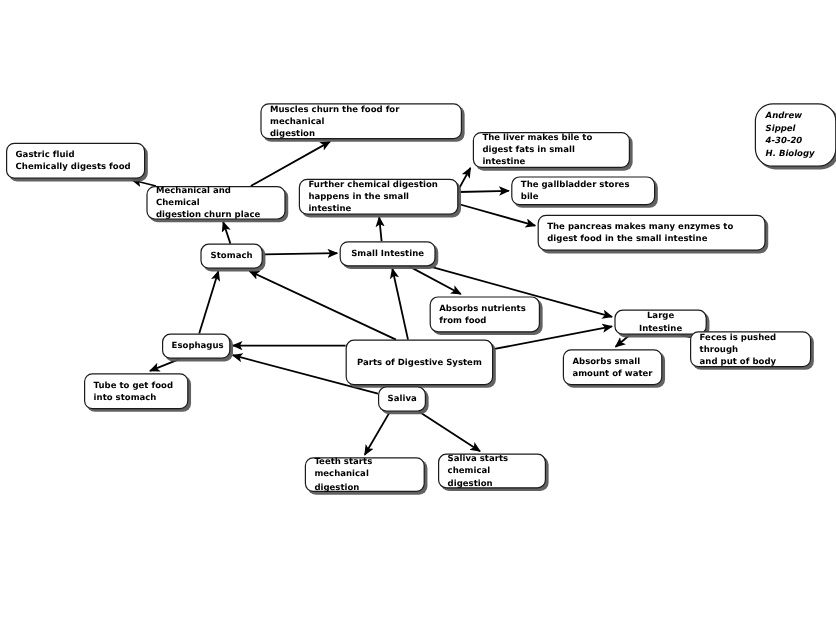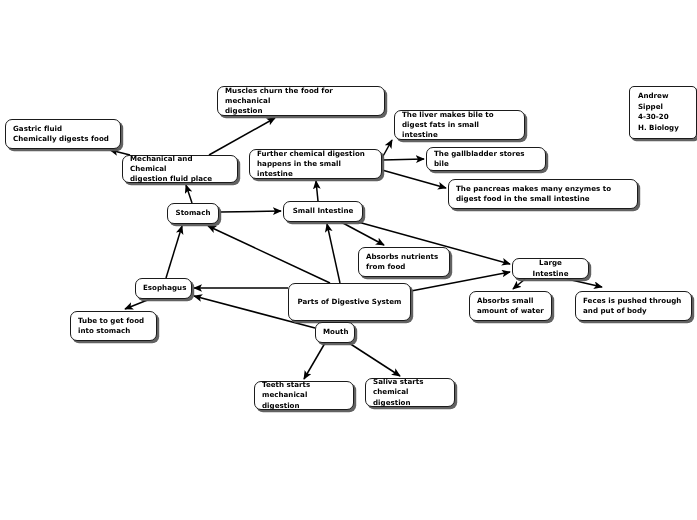--- a/index.html
+++ b/index.html
@@ -51,28 +51,29 @@
   .node-text {
     display: block;
     width: 100%;
     white-space: pre-line;
   }
   .header-note {
     position: absolute;
     box-sizing: border-box;
     background: #ffffff;
     border: 1.3px solid #1b1b1b;
-    border-radius: 5px;
+    border-radius: 15px;
     box-shadow: 2.2px 2.2px 0 0 rgba(90,90,90,0.95);
     padding: 4px 8px;
     font-size: 7.1px;
     font-weight: bold;
     line-height: 1.5;
     color: #000000;
     white-space: pre-line;
+    font-style: italic;
   }
 </style>
 </head>
 <body>
 
 <div id="canvas">
 
   <svg id="edges" viewBox="0 0 697 520">
     <defs>
       <marker id="arrowhead" markerWidth="7" markerHeight="7" refX="5.4" refY="2.6" orient="auto" markerUnits="strokeWidth">
@@ -108,41 +109,41 @@
   <div class="header-note" style="left:629px; top:86px; width:68px;">Andrew Sippel
 4-30-20
 H. Biology</div>
 
   <div id="node-layer">
       <div class="node" style="left: 5px; top: 119px; width: 116px; height: 30px;"><span class="node-text">Gastric fluid
 Chemically digests food</span></div>
       <div class="node" style="left: 217px; top: 86px; width: 168px; height: 30px;"><span class="node-text">Muscles churn the food for mechanical
 digestion</span></div>
       <div class="node" style="left: 122px; top: 155px; width: 116px; height: 28px;"><span class="node-text">Mechanical and Chemical
-digestion fluid place</span></div>
+digestion churn place</span></div>
       <div class="node" style="left: 249px; top: 149px; width: 133px; height: 30px;"><span class="node-text">Further chemical digestion
 happens in the small intestine</span></div>
       <div class="node" style="left: 394px; top: 110px; width: 131px; height: 30px;"><span class="node-text">The liver makes bile to
 digest fats in small intestine</span></div>
       <div class="node" style="left: 426px; top: 147px; width: 120px; height: 24px;"><span class="node-text">The gallbladder stores bile</span></div>
       <div class="node" style="left: 448px; top: 179px; width: 190px; height: 30px;"><span class="node-text">The pancreas makes many enzymes to
 digest food in the small intestine</span></div>
       <div class="node center" style="left: 167px; top: 203px; width: 52px; height: 21px;"><span class="node-text">Stomach</span></div>
       <div class="node center" style="left: 283px; top: 201px; width: 80px; height: 21px;"><span class="node-text">Small Intestine</span></div>
       <div class="node" style="left: 358px; top: 247px; width: 92px; height: 30px;"><span class="node-text">Absorbs nutrients
 from food</span></div>
       <div class="node center" style="left: 512px; top: 258px; width: 77px; height: 21px;"><span class="node-text">Large Intestine</span></div>
       <div class="node" style="left: 469px; top: 291px; width: 83px; height: 30px;"><span class="node-text">Absorbs small
 amount of water</span></div>
-      <div class="node" style="left: 575px; top: 291px; width: 117px; height: 30px;"><span class="node-text">Feces is pushed through
+      <div class="node" style="left: 575px; top: 276px; width: 101px; height: 30px;"><span class="node-text">Feces is pushed through
 and put of body</span></div>
       <div class="node center" style="left: 135px; top: 278px; width: 57px; height: 21px;"><span class="node-text">Esophagus</span></div>
       <div class="node center" style="left: 288px; top: 283px; width: 123px; height: 38px;"><span class="node-text">Parts of Digestive System</span></div>
       <div class="node" style="left: 70px; top: 311px; width: 87px; height: 30px;"><span class="node-text">Tube to get food
 into stomach</span></div>
-      <div class="node center" style="left: 315px; top: 322px; width: 40px; height: 21px;"><span class="node-text">Mouth</span></div>
+      <div class="node center" style="left: 315px; top: 322px; width: 40px; height: 21px;"><span class="node-text">Saliva</span></div>
       <div class="node" style="left: 254px; top: 381px; width: 100px; height: 29px;"><span class="node-text">Teeth starts
 mechanical digestion</span></div>
       <div class="node" style="left: 365px; top: 378px; width: 90px; height: 29px;"><span class="node-text">Saliva starts
 chemical digestion</span></div>
     </div>
 
 </div>
 
 </body></html>

